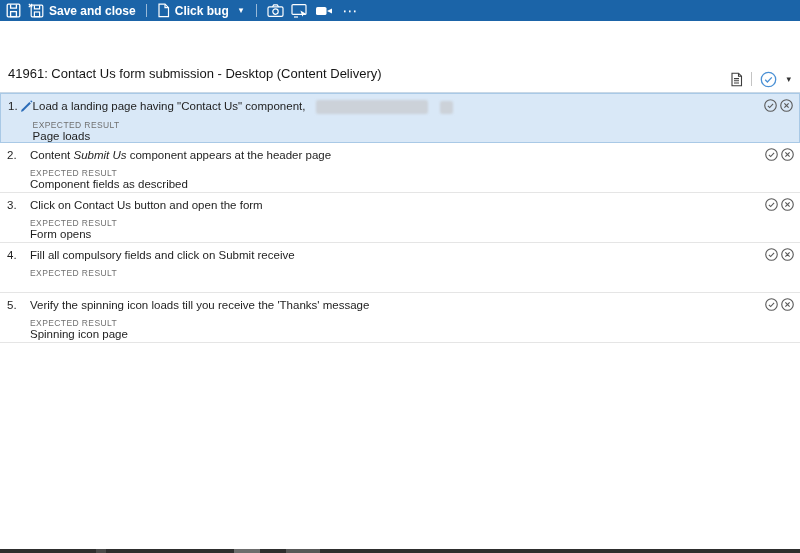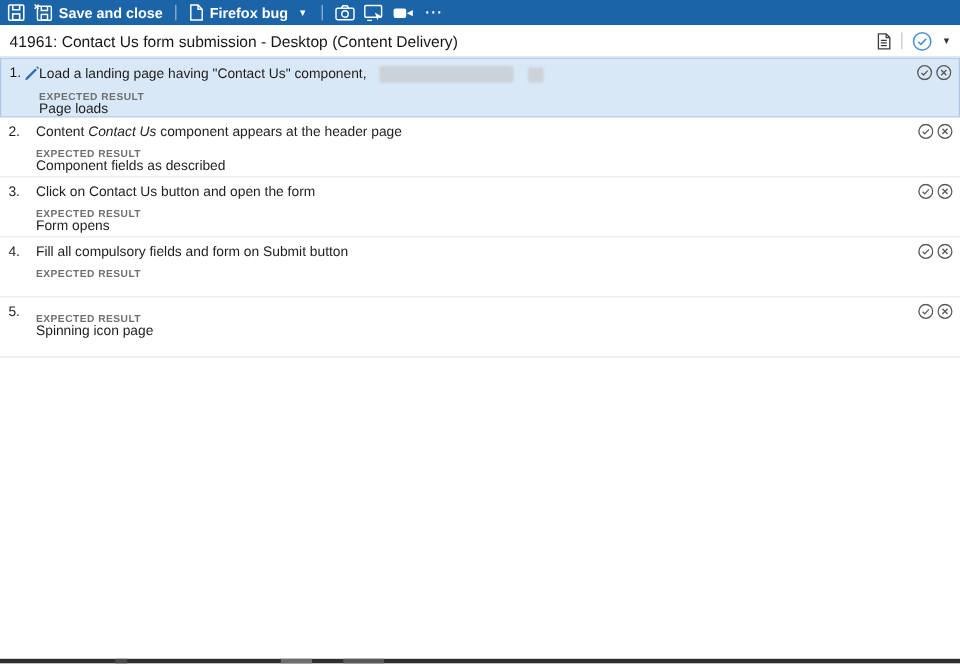--- a/index.html
+++ b/index.html
@@ -16,21 +16,21 @@
   .tb-label { font-size: 12px; font-weight: 600; color: #fff; white-space: nowrap; }
   .tb-divider { width: 1px; height: 13px; background: rgba(255,255,255,.55); margin: 0 3px; }
   .tb-icon { display: inline-flex; align-items: center; justify-content: center; }
   .tb-icon svg { display: block; }
   .tb-caret { font-size: 9px; color: #fff; line-height: 1; padding: 2px 3px; cursor: pointer; }
   .tb-ellipsis { font-size: 15px; color: #fff; line-height: 1; letter-spacing: 1px; cursor: pointer; padding: 0 2px; }
 
   
   .titlebar {
     flex: 0 0 27px; background: #fff; border-bottom: 1px solid #c9d8e6;
-    display: flex; align-items: center; padding: 0 8px;
+    display: flex; padding: 0 8px; margin-top: 45px;
   }
   .title-text { flex: 1; font-size: 13px; color: #161616; white-space: nowrap; overflow: hidden; }
   .title-actions { display: flex; align-items: center; gap: 8px; }
   .title-actions svg { display: block; }
   .t-divider { width: 1px; height: 14px; background: #c4c4c4; }
   .t-caret { font-size: 9px; color: #333; line-height: 1; cursor: pointer; padding: 2px 1px; }
 
   
   .steps { flex: 1 1 auto; background: #fff; overflow: hidden; }
   .step-row {
@@ -42,21 +42,21 @@
   .step-num { font-size: 11.5px; color: #1e1e1e; line-height: 13px; }
   .pencil { display: inline-flex; margin-top: -1px; cursor: pointer; }
   .step-body { flex: 1 1 auto; min-width: 0; }
   .step-action { font-size: 11.5px; line-height: 13px; color: #1e1e1e; white-space: nowrap; }
   .italic { font-style: italic; }
   .redact { display: inline-block; vertical-align: middle; background: #ccd2d9; filter: blur(1px); border-radius: 2px; }
   .redact-a { width: 112px; height: 14px; margin-left: 7px; }
   .redact-b { width: 13px; height: 13px; margin-left: 9px; }
   .er-label {
     margin-top: 6px; font-size: 8.5px; line-height: 10px; letter-spacing: .4px;
-    color: #707070; text-transform: uppercase; font-weight: bold;
+    color: #707070; text-transform: uppercase;
   }
   .er-text { font-size: 11.5px; line-height: 13px; color: #1e1e1e; }
   .step-outcomes { position: absolute; top: 5px; right: 6px; display: flex; gap: 3px; }
   .oc { display: inline-flex; cursor: pointer; }
   .oc svg { display: block; }
 
   
   .bottombar {
     flex: 0 0 18px; background: #1b64a8; display: flex; align-items: center;
     justify-content: flex-end; padding: 0 8px;
@@ -93,21 +93,21 @@
       <span class="tb-label">Save and close</span>
     </span>
     <span class="tb-divider"></span>
     <span class="tb-btn">
       <span class="tb-icon">
         <svg width="13" height="15" viewBox="0 0 13 15" fill="none" stroke="#fff" stroke-width="1.2">
           <path d="M2 1.2 h6 l3.5 3.5 v9 h-9.5 z"></path>
           <path d="M8 1.4 v3.3 h3.3"></path>
         </svg>
       </span>
-      <span class="tb-label">Firefox bug</span>
+      <span class="tb-label">Click bug</span>
     </span>
     <span class="tb-caret">▾</span>
     <span class="tb-divider"></span>
     <span class="tb-icon">
       <svg width="17" height="15" viewBox="0 0 17 15" fill="none" stroke="#fff" stroke-width="1.2">
         <rect x="1" y="3.8" width="15" height="9.6" rx="1.4"></rect>
         <path d="M5.4 3.8 L6.8 1.8 h3.4 l1.4 2"></path>
         <circle cx="8.5" cy="8.6" r="2.7"></circle>
       </svg>
     </span>
@@ -184,21 +184,21 @@
         </span>
       </div>
     </div>
 
     <div class="step-row">
       <div class="step-left">
         <span class="step-num">2.</span>
       </div>
       <div class="step-body">
         <div class="step-action">
-          <span>Content </span><span class="italic">Contact Us</span><span> component appears at the header page</span>
+          <span>Content </span><span class="italic">Submit Us</span><span> component appears at the header page</span>
         </div>
         <div class="er-label">EXPECTED RESULT</div>
         <div class="er-text">Component fields as described</div>
       </div>
       <div class="step-outcomes">
         <span class="oc">
           <svg width="13" height="13" viewBox="0 0 14 14" fill="none" stroke="#5a5a5a" stroke-width="1.2">
             <circle cx="7" cy="7" r="6.2"></circle>
               <path d="M4.2 7.3 l1.9 1.9 3.7 -4"></path>
           </svg>
@@ -235,21 +235,21 @@
           </svg>
         </span>
       </div>
     </div>
 
     <div class="step-row">
       <div class="step-left">
         <span class="step-num">4.</span>
       </div>
       <div class="step-body">
-        <div class="step-action">Fill all compulsory fields and form on Submit button</div>
+        <div class="step-action">Fill all compulsory fields and click on Submit receive</div>
         <div class="er-label">EXPECTED RESULT</div>
       </div>
       <div class="step-outcomes">
         <span class="oc">
           <svg width="13" height="13" viewBox="0 0 14 14" fill="none" stroke="#5a5a5a" stroke-width="1.2">
             <circle cx="7" cy="7" r="6.2"></circle>
               <path d="M4.2 7.3 l1.9 1.9 3.7 -4"></path>
           </svg>
         </span>
         <span class="oc">
@@ -259,20 +259,21 @@
           </svg>
         </span>
       </div>
     </div>
 
     <div class="step-row">
       <div class="step-left">
         <span class="step-num">5.</span>
       </div>
       <div class="step-body">
+        <div class="step-action">Verify the spinning icon loads till you receive the 'Thanks' message</div>
         <div class="er-label">EXPECTED RESULT</div>
         <div class="er-text">Spinning icon page</div>
       </div>
       <div class="step-outcomes">
         <span class="oc">
           <svg width="13" height="13" viewBox="0 0 14 14" fill="none" stroke="#5a5a5a" stroke-width="1.2">
             <circle cx="7" cy="7" r="6.2"></circle>
               <path d="M4.2 7.3 l1.9 1.9 3.7 -4"></path>
           </svg>
         </span>

